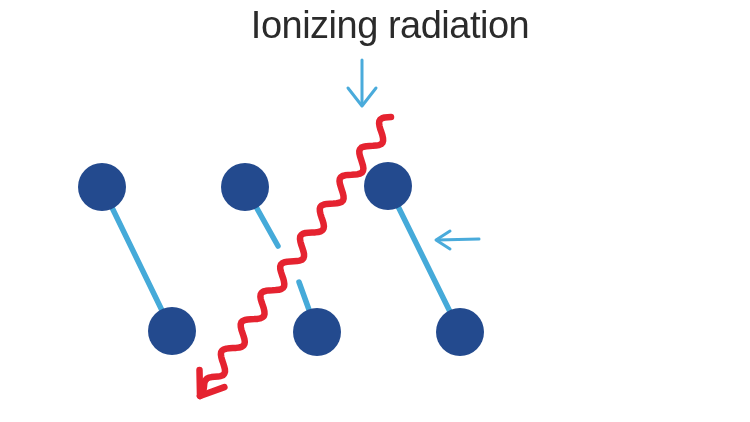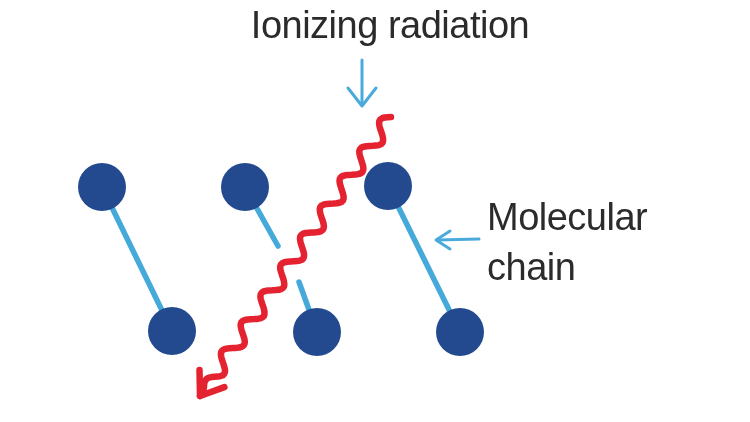--- a/index.html
+++ b/index.html
@@ -66,14 +66,13 @@
     <g class="pointer">
       <line x1="437" y1="240" x2="479" y2="239"></line>
       <polyline points="450,231 436,240 450,249"></polyline>
     </g>
 
     <polyline id="radiation-wave" class="wave" points="391.0,117.0 387.7,117.2 384.7,117.5 382.2,118.2 380.3,119.4 379.3,121.1 379.1,123.4 379.5,126.1 380.3,129.1 381.4,132.2 382.4,135.3 383.0,138.2 383.1,140.7 382.5,142.7 381.1,144.1 378.9,145.1 376.1,145.6 372.9,145.8 369.6,145.9 366.4,146.2 363.6,146.7 361.4,147.6 360.0,149.1 359.3,151.1 359.4,153.5 360.1,156.4 361.1,159.5 362.1,162.7 363.0,165.7 363.4,168.4 363.1,170.6 362.1,172.4 360.3,173.5 357.8,174.2 354.8,174.6 351.5,174.8 348.2,174.9 345.1,175.3 342.6,176.0 340.8,177.2 339.8,178.9 339.5,181.1 339.9,183.8 340.8,186.8 341.8,190.0 342.8,193.1 343.5,196.0 343.6,198.5 343.0,200.4 341.5,201.9 339.3,202.8 336.6,203.3 333.4,203.6 330.0,203.7 326.8,203.9 324.0,204.5 321.8,205.4 320.4,206.8 319.8,208.8 319.9,211.3 320.5,214.2 321.5,217.3 322.6,220.4 323.5,223.5 323.9,226.2 323.6,228.4 322.6,230.1 320.8,231.3 318.2,232.0 315.2,232.4 311.9,232.5 308.6,232.7 305.6,233.0 303.1,233.7 301.3,234.9 300.2,236.6 300.0,238.9 300.4,241.6 301.2,244.6 302.3,247.8 303.3,250.9 304.0,253.7 304.0,256.2 303.4,258.2 302.0,259.7 299.8,260.6 297.0,261.1 293.8,261.3 290.5,261.5 287.3,261.7 284.5,262.2 282.3,263.2 280.9,264.6 280.2,266.6 280.3,269.1 281.0,271.9 282.0,275.1 283.1,278.2 283.9,281.2 284.3,283.9 284.1,286.2 283.0,287.9 281.2,289.1 278.7,289.8 275.7,290.1 272.4,290.3 269.1,290.4 266.0,290.8 263.5,291.5 261.7,292.7 260.7,294.4 260.4,296.7 260.8,299.3 261.7,302.4 262.8,305.5 263.8,308.6 264.4,311.5 264.5,314.0 263.9,316.0 262.4,317.4 260.3,318.4 257.5,318.9 254.3,319.1 250.9,319.2 247.7,319.5 244.9,320.0 242.8,320.9 241.3,322.4 240.7,324.3 240.8,326.8 241.4,329.7 242.4,332.8 243.5,336.0 244.4,339.0 244.8,341.7 244.5,343.9 243.5,345.6 241.7,346.8 239.2,347.5 236.1,347.9 232.8,348.0 229.5,348.2 226.5,348.6 224.0,349.3 222.2,350.4 221.1,352.2 220.9,354.4 221.3,357.1 222.1,360.1 223.2,363.3 224.2,366.4 224.9,369.3 225.0,371.7 224.3,373.7 222.9,375.2 220.7,376.1 217.9,376.6 214.6,376.8 211.6,377.1 208.9,377.7 206.9,378.7 205.5,380.2 204.6,382.1 204.2,384.2 204.0,386.5 203.7,388.7 203.3,390.9 202.6,392.8 201.5,394.5 200.1,395.9 200,396"></polyline>
     <polyline id="radiation-arrowhead" class="wave" points="224.4,387.1 200,396 199.5,370.0"></polyline>
   </svg>
 
   <div class="diagram-title">Ionizing radiation</div>
-  <div class="molecular-label">Molecular chain</div>
 </div>
 
 </body></html>

